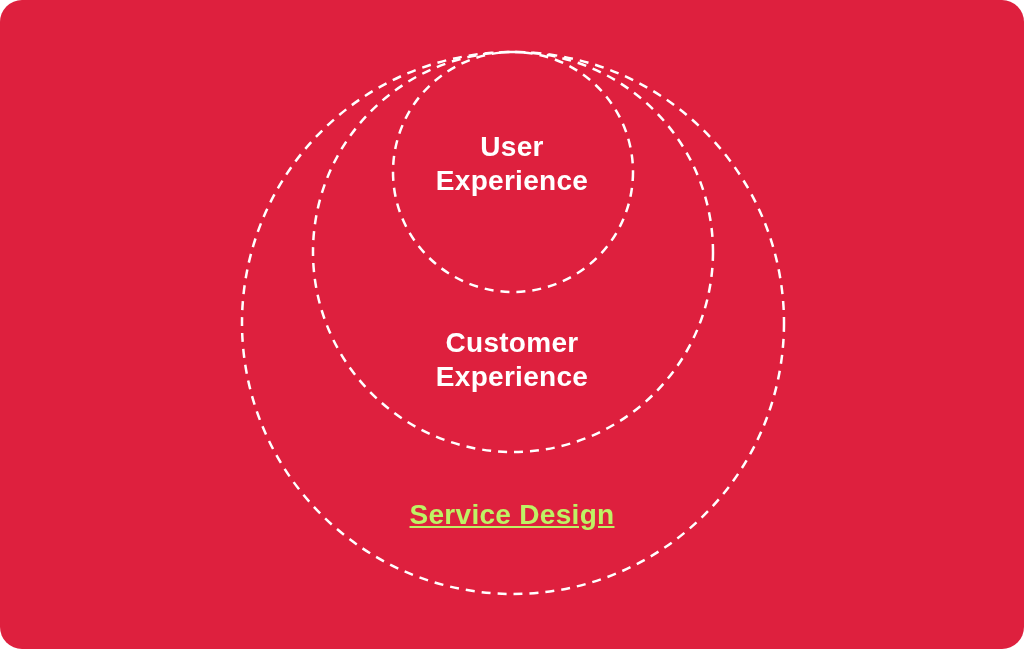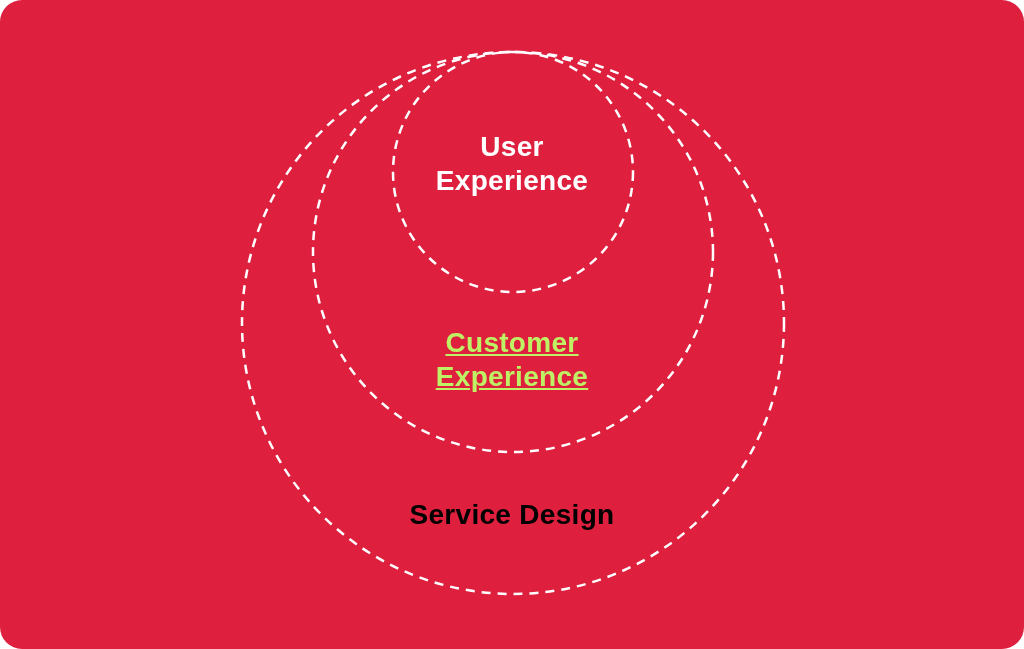--- a/index.html
+++ b/index.html
@@ -48,22 +48,22 @@
       <circle cx="513" cy="172" r="120" fill="none" stroke="#FFFFFF" stroke-width="2.5" stroke-dasharray="9 7" stroke-linecap="butt"></circle>
       <circle cx="513" cy="252" r="200" fill="none" stroke="#FFFFFF" stroke-width="2.5" stroke-dasharray="9 7" stroke-linecap="butt"></circle>
       <circle cx="513" cy="323" r="271" fill="none" stroke="#FFFFFF" stroke-width="2.5" stroke-dasharray="9 7" stroke-linecap="butt"></circle>
     </svg>
 
   <div class="label label-user" style="color: rgb(255, 255, 255);">
     <span class="line">User</span>
     <span class="line">Experience</span>
   </div>
 
-  <div class="label label-customer" style="color: #bef264; text-decoration: underline;">
+  <div class="label label-customer" style="color: #ffffff;">
     <span class="line">Customer</span>
     <span class="line">Experience</span>
   </div>
 
-  <div class="label label-service" style="color: #000000;">
+  <div class="label label-service" style="color: #bef264; text-decoration: underline;">
     <span class="line">Service Design</span>
   </div>
 
 </div>
 
 </body></html>

